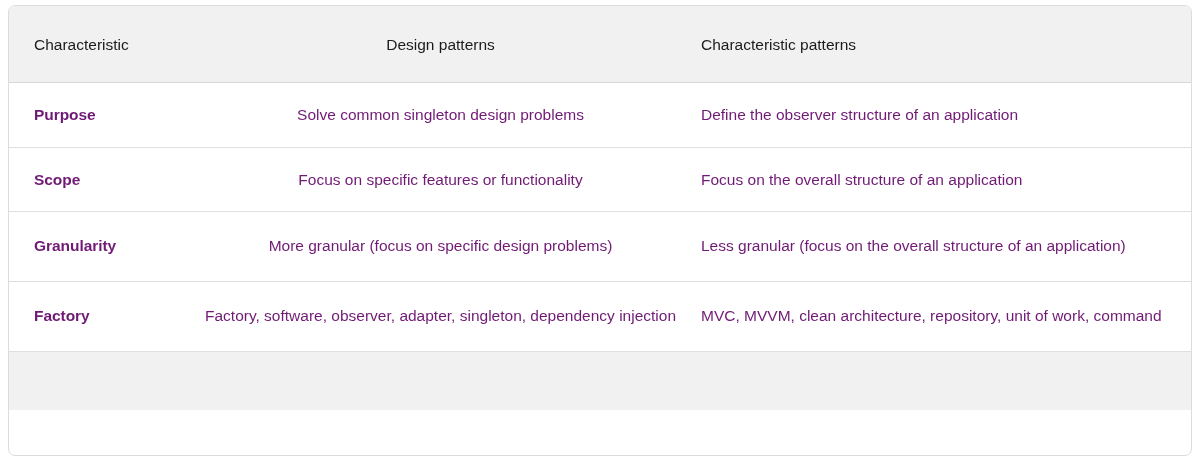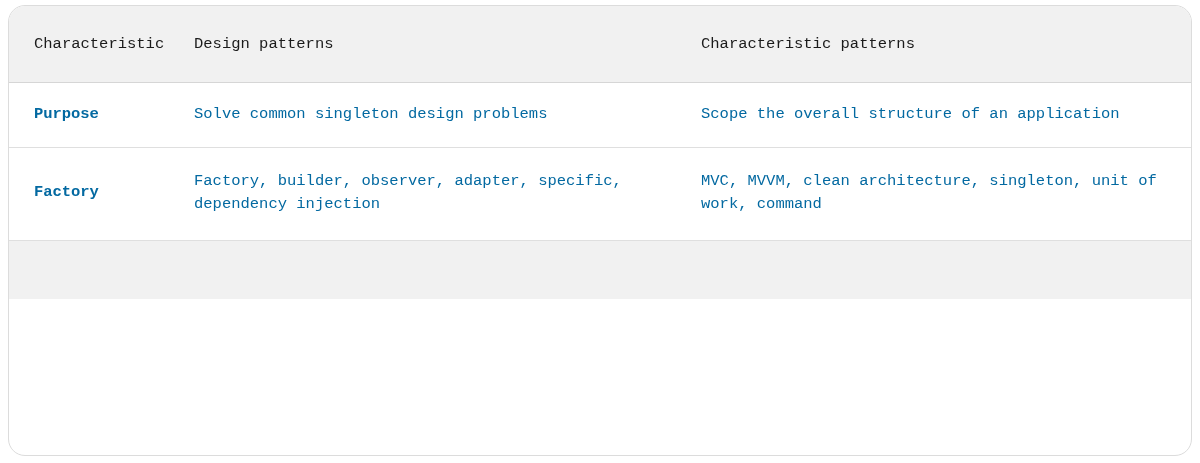--- a/index.html
+++ b/index.html
@@ -16,24 +16,23 @@
   }
 
   .table-wrap {
     position: absolute;
     left: 8px;
     top: 5px;
     width: 1184px;
     height: 451px;
     box-sizing: border-box;
     border: 1px solid #dcdcdc;
-    border-radius: 17px;
+    border-radius: 7px;
     overflow: hidden;
     background: #ffffff;
-    font-family: Liberation Mono, monospace;
   }
 
   table.comparison {
     width: 100%;
     border-collapse: collapse;
     table-layout: fixed;
     font-size: 15.5px;
     line-height: 1.5;
   }
 
@@ -55,41 +54,41 @@
     border-bottom: 1px solid #d6d6d6;
   }
   thead th.col-char { padding-left: 25px; }
   thead th.col-dp   { padding-left: 0; }
   thead th.col-ap   { padding-left: 0; }
 
   tbody td {
     vertical-align: middle;
     border-bottom: 1px solid #dfdfdf;
     padding: 20px 14px 20px 0;
-    color: #0369a1;
+    color: #701a75;
     font-size: 15.5px;
   }
   tbody td.cell-char {
     padding-left: 25px;
     font-weight: 700;
     letter-spacing: -0.05px;
   }
   tbody tr.body-row.tall td { padding-top: 22px; padding-bottom: 24px; }
 
   tfoot tr.footer-row {
     background: #f1f1f1;
   }
   tfoot td.footer-cell {
     height: 58px;
     border-bottom: none;
     padding: 0;
   }
 
   
-  .pad-dp { padding-left: 0; }
+  .pad-dp { padding-left: 0; text-align: center; }
   .pad-ap { padding-left: 0; }
 </style>
 </head>
 <body>
 
 <div class="table-wrap">
   <table class="comparison">
     <colgroup>
       <col class="c-char">
       <col class="c-dp">
@@ -101,29 +100,39 @@
         <th class="col-char">Characteristic</th>
         <th class="col-dp pad-dp">Design patterns</th>
         <th class="col-ap pad-ap">Characteristic patterns</th>
       </tr>
     </thead>
 
     <tbody>
       <tr class="body-row">
         <td class="cell-char">Purpose</td>
         <td class="pad-dp">Solve common singleton design problems</td>
-        <td class="pad-ap">Scope the overall structure of an application</td>
+        <td class="pad-ap">Define the observer structure of an application</td>
       </tr>
 
+      <tr class="body-row">
+        <td class="cell-char">Scope</td>
+        <td class="pad-dp">Focus on specific features or functionality</td>
+        <td class="pad-ap">Focus on the overall structure of an application</td>
+      </tr>
 
+      <tr class="body-row tall">
+        <td class="cell-char">Granularity</td>
+        <td class="pad-dp">More granular (focus on specific design problems)</td>
+        <td class="pad-ap">Less granular (focus on the overall structure of an application)</td>
+      </tr>
 
       <tr class="body-row tall">
         <td class="cell-char">Factory</td>
-        <td class="pad-dp">Factory, builder, observer, adapter, specific, dependency injection</td>
-        <td class="pad-ap">MVC, MVVM, clean architecture, singleton, unit of work, command</td>
+        <td class="pad-dp">Factory, software, observer, adapter, singleton, dependency injection</td>
+        <td class="pad-ap">MVC, MVVM, clean architecture, repository, unit of work, command</td>
       </tr>
     </tbody>
 
     <tfoot>
       <tr class="footer-row">
         <td class="footer-cell"></td>
         <td class="footer-cell"></td>
         <td class="footer-cell"></td>
       </tr>
     </tfoot>

